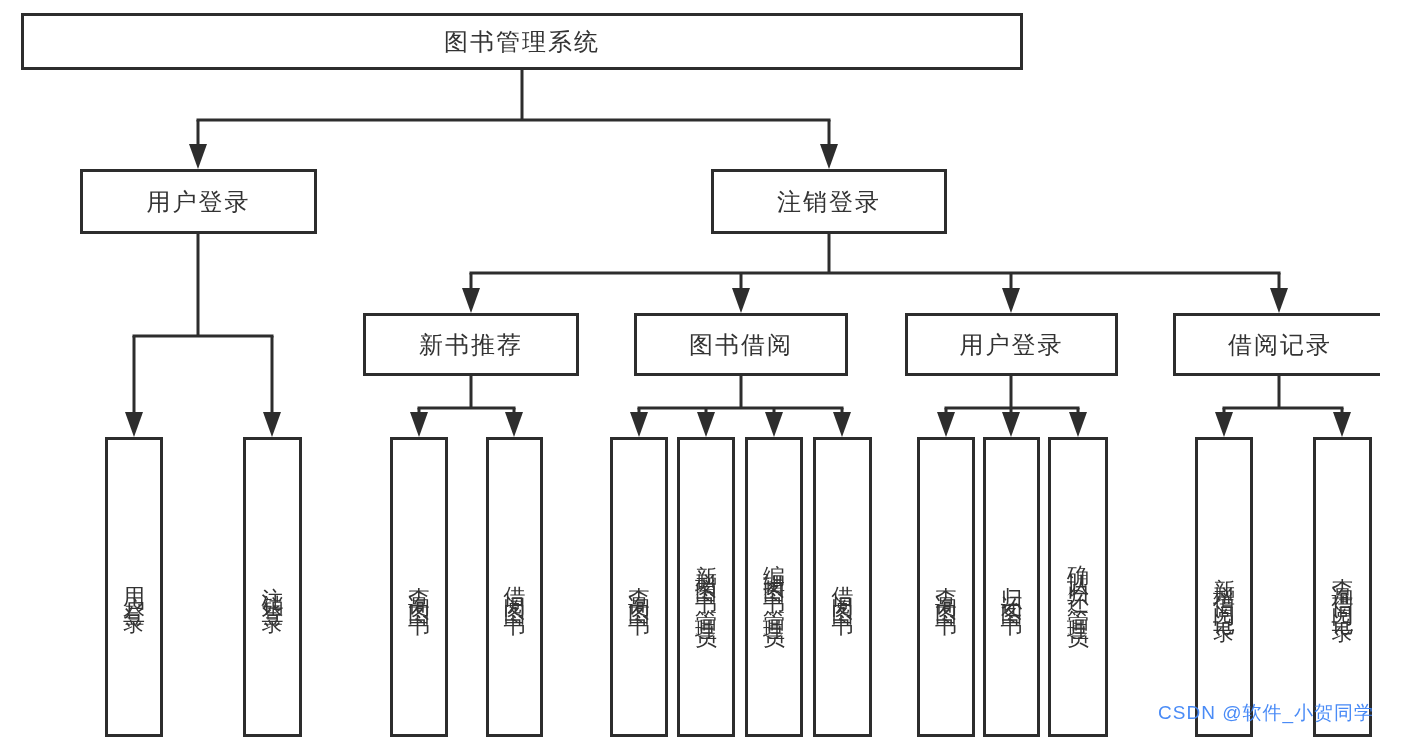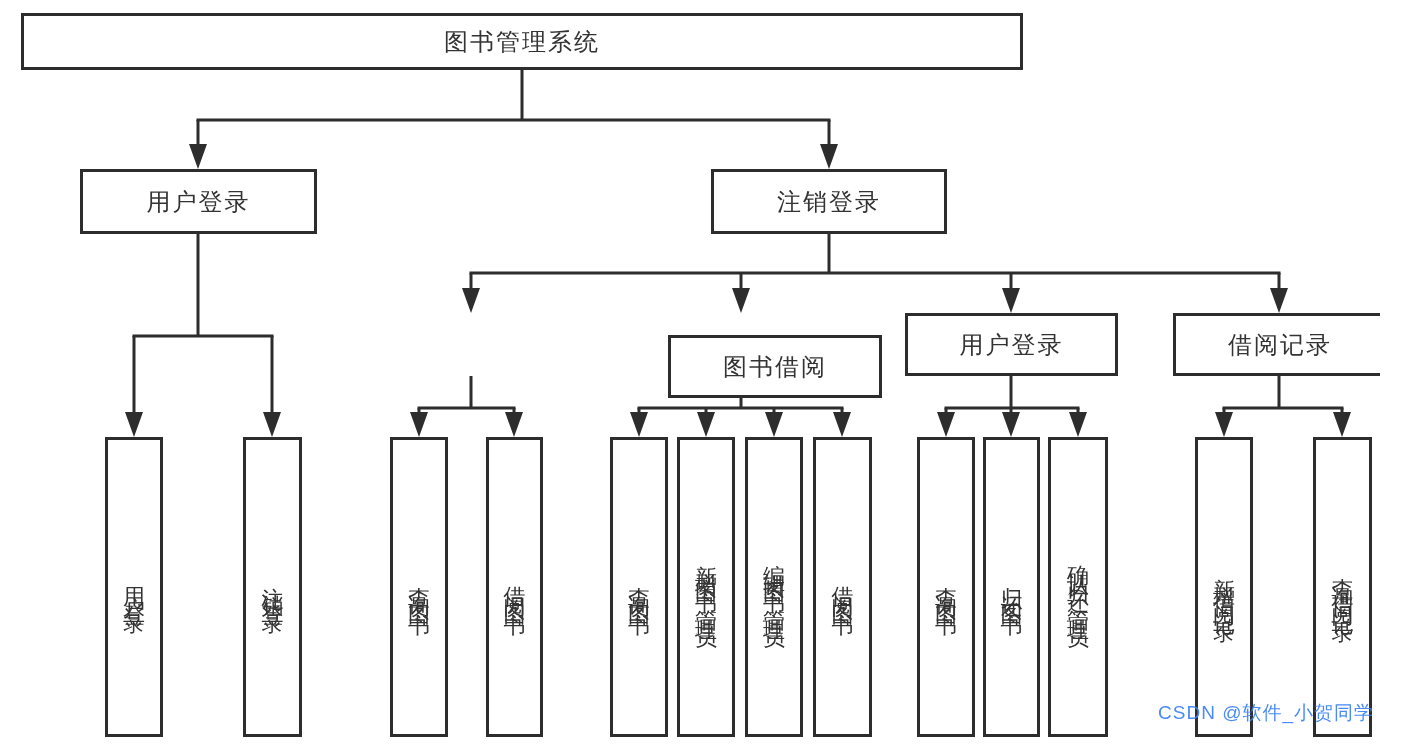--- a/index.html
+++ b/index.html
@@ -115,21 +115,22 @@
       <polygon points="1215,412 1233,412 1224,437" fill="#2d2d2d"></polygon>
       <line x1="1342" y1="408" x2="1342" y2="416" stroke="#2d2d2d" stroke-width="3"></line>
       <polygon points="1333,412 1351,412 1342,437" fill="#2d2d2d"></polygon>
     </svg>
 
   <div class="box h" style="left:21px; top:13px; width:1002px; height:57px;">图书管理系统</div>
 
   <div class="box h" style="left:80px; top:169px; width:237px; height:65px;">用户登录</div>
   <div class="box h" style="left:711px; top:169px; width:236px; height:65px;">注销登录</div>
 
-  <div class="box h" style="left:668px; top:313px; width:214px; height:63px;margin-top:22px;">图书借阅</div>
+  <div class="box h" style="left:363px; top:313px; width:216px; height:63px;">新书推荐</div>
+  <div class="box h" style="left:634px; top:313px; width:214px; height:63px;">图书借阅</div>
   <div class="box h" style="left:905px; top:313px; width:213px; height:63px;">用户登录</div>
   <div class="box h" style="left:1173px; top:313px; width:214px; height:63px;">借阅记录</div>
 
   <div class="box v" style="left:105px; top:437px; width:58px; height:300px;">用户登录</div>
   <div class="box v" style="left:243px; top:437px; width:59px; height:300px;">注销登录</div>
 
   <div class="box v" style="left:390px; top:437px; width:58px; height:300px;">查询图书</div>
   <div class="box v" style="left:486px; top:437px; width:57px; height:300px;">借阅图书</div>
 
   <div class="box v" style="left:610px; top:437px; width:58px; height:300px;">查询图书</div>

